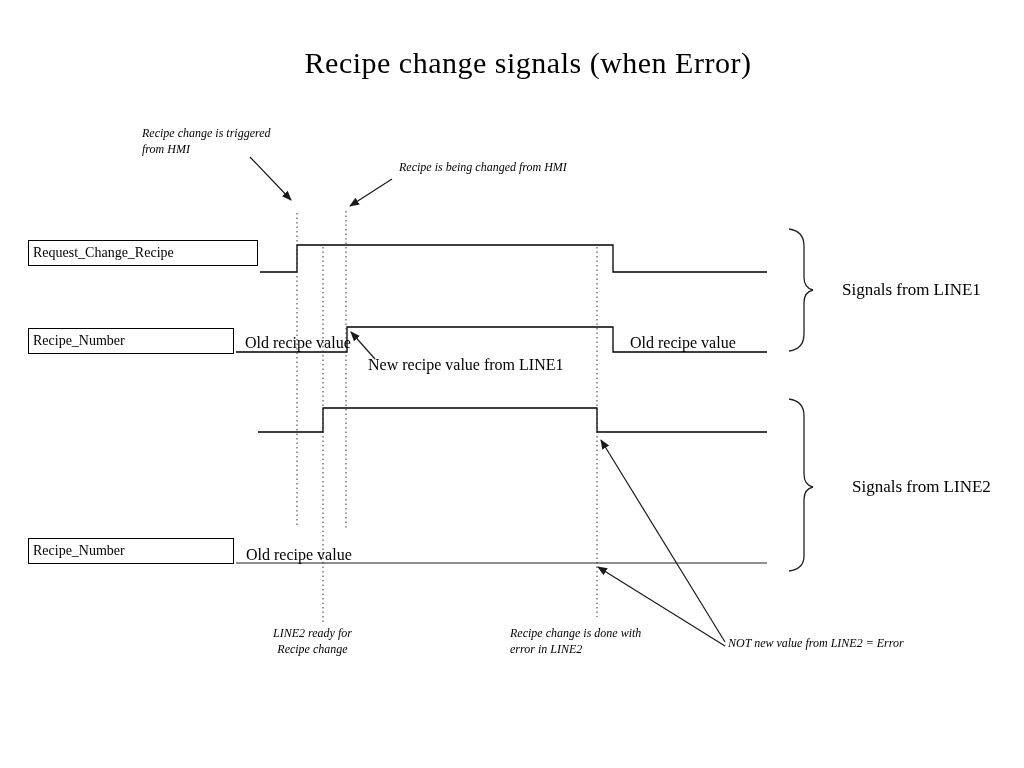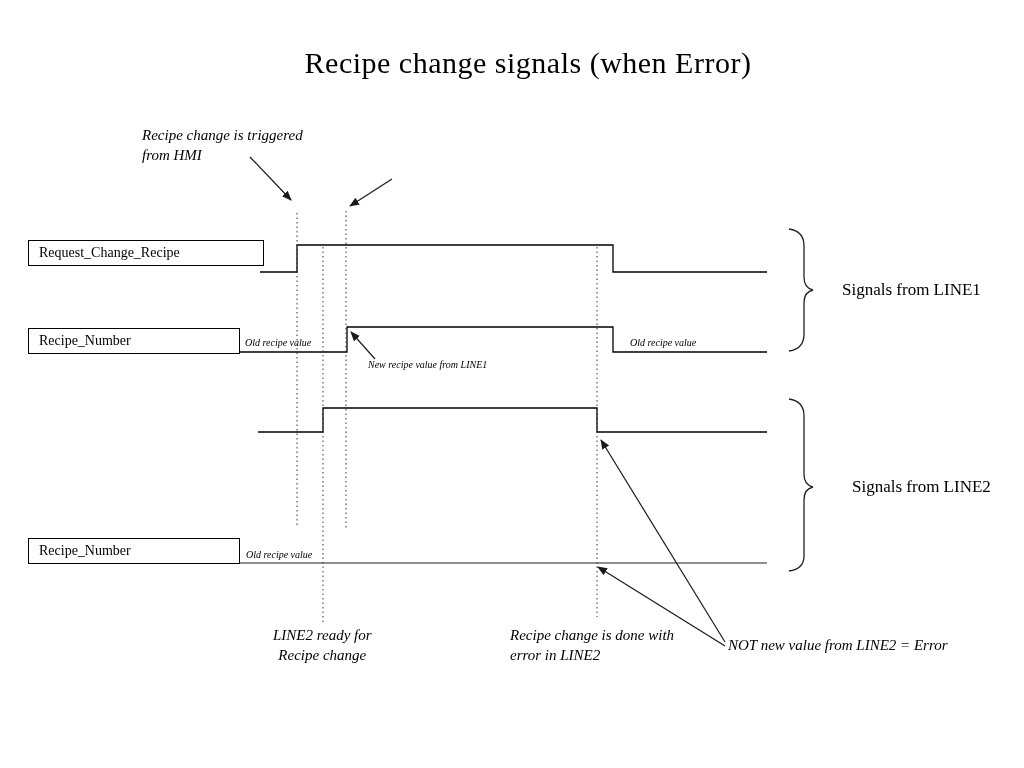--- a/index.html
+++ b/index.html
@@ -7,28 +7,28 @@
     position:relative; width:1024px; height:768px; background:#ffffff;
     font-family:"Liberation Serif", serif; color:#000; overflow:hidden;
   }
   .layer { position:absolute; left:0; top:0; }
   .title {
     position:absolute; left:16px; top:46px; width:100%; text-align:center;
     font-size:30px; letter-spacing:0.5px;
   }
   .sigbox {
     position:absolute; height:24px; border:1px solid #000; background:#fff;
-    font-size:14px; line-height:24px; padding-left:10px; box-sizing:content-box;
+    font-size:14px; line-height:24px; padding-left:4px; box-sizing:content-box;
   }
   .note {
-    position:absolute; font-style:italic; font-size:15px; line-height:1.3;
+    position:absolute; font-style:italic; font-size:12px; line-height:1.3;
     white-space:pre-line; font-family:"Liberation Serif", serif;
   }
   .vlabel {
-    position:absolute; font-style:italic; font-size:10px; line-height:17px;
+    position:absolute; font-size:16px; line-height:17px;
     font-family:"Liberation Serif", serif;
   }
   .grouplabel {
     position:absolute; font-size:17px; font-family:"Liberation Serif", serif;
   }
   svg .wf   { fill:none; stroke:#000; stroke-width:1.3; }
   svg .wf2  { fill:none; stroke:#8f8f8f; stroke-width:2; }
   svg .dot  { stroke:#333; stroke-width:1; stroke-dasharray:1.5 3; }
   svg .arr  { stroke:#1a1a1a; stroke-width:1.2; }
   svg .brace{ fill:none; stroke:#222; stroke-width:1.3; }
@@ -62,20 +62,21 @@
     <line class="arr" marker-end="url(#ah)" x1="725" y1="646" x2="598" y2="567"></line>
 
     <path class="brace" d="M789,229 Q804,231 804,246 L804,277 Q804,288 813,290 Q804,292 804,303 L804,334 Q804,349 789,351"></path>
     <path class="brace" d="M789,399 Q804,401 804,416 L804,474 Q804,485 813,487 Q804,489 804,500 L804,556 Q804,569 789,571"></path>
   </svg>
 
   <div class="title">Recipe change signals (when Error)</div>
 
   <div class="note" style="left:142px; top:126px;">Recipe change is triggered
 from HMI</div>
+  <div class="note" style="left:399px; top:160px;">Recipe is being changed from HMI</div>
   <div class="note" style="left:273px; top:626px;text-align:center;">LINE2 ready for
 Recipe change</div>
   <div class="note" style="left:510px; top:626px;">Recipe change is done with
 error in LINE2</div>
   <div class="note" style="left:728px; top:636px;">NOT new value from LINE2 = Error</div>
 
   <div class="sigbox" style="left:28px; top:240px; width:224px;">
     <span>Request_Change_Recipe</span>
   </div>
   <div class="sigbox" style="left:28px; top:328px; width:200px;">

